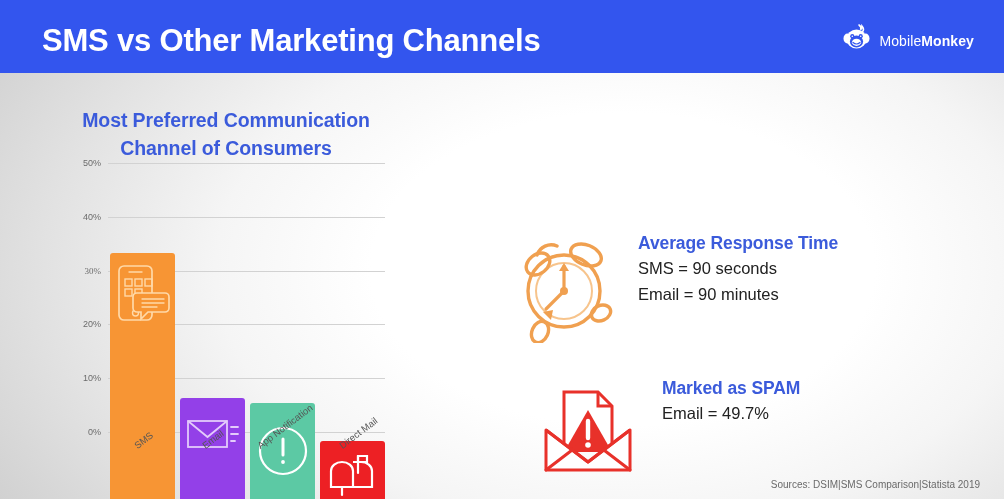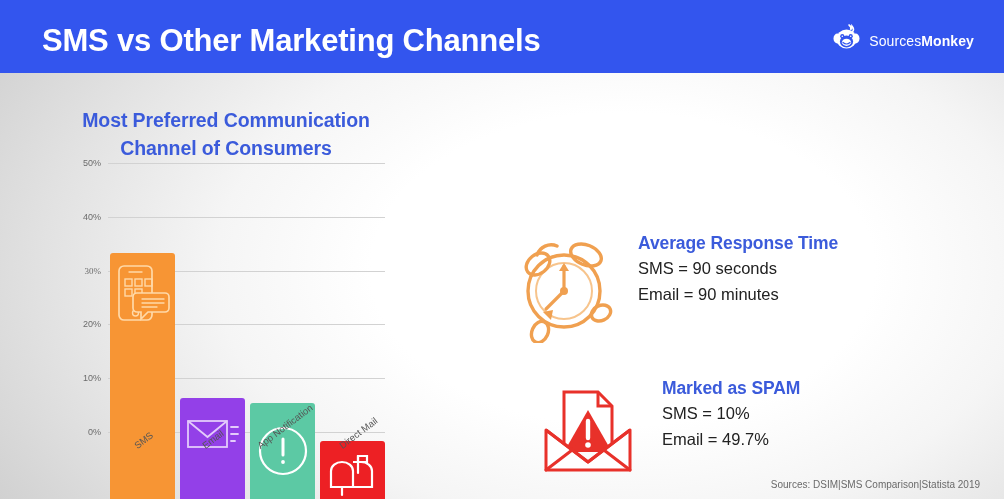--- a/index.html
+++ b/index.html
@@ -115,21 +115,21 @@
         <ellipse cx="16.5" cy="19.5" rx="6.6" ry="6" fill="#3355ee"></ellipse>
         <circle cx="12.3" cy="14.2" r="2.1" fill="#3355ee"></circle>
         <circle cx="20.7" cy="14.2" r="2.1" fill="#3355ee"></circle>
         <circle cx="12.3" cy="14.2" r=".8" fill="#ffffff"></circle>
         <circle cx="20.7" cy="14.2" r=".8" fill="#ffffff"></circle>
         <ellipse cx="16.5" cy="20.3" rx="4.6" ry="3.6" fill="#ffffff"></ellipse>
         <path d="M13 20.5 q3.5 3 7 0" fill="none" stroke="#3355ee" stroke-width="1.2" stroke-linecap="round"></path>
       </svg>
     </span>
     <span id="brand-name">
-      <span class="b-light">Sources</span><span class="b-bold">Monkey</span>
+      <span class="b-light">Mobile</span><span class="b-bold">Monkey</span>
     </span>
   </div>
 </div>
 
 <div id="canvas">
 
   <div id="chart-panel">
     <div id="chart-title">
       <div>Most Preferred Communication</div>
       <div>Channel of Consumers</div>
@@ -249,19 +249,18 @@
         <line x1="52" y1="45" x2="52" y2="62" stroke="#ffffff" stroke-width="4.4" stroke-linecap="round"></line>
         <circle cx="52" cy="69" r="2.8" fill="#ffffff"></circle>
         <path d="M10 54 L52 86 L94 54 v40 h-84 z" fill="#ffffff" stroke="#e8312a" stroke-width="3" stroke-linejoin="round"></path>
         <path d="M10 54 L52 86 L94 54" fill="none" stroke="#e8312a" stroke-width="3" stroke-linejoin="round"></path>
         <line x1="10" y1="94" x2="44" y2="68" stroke="#e8312a" stroke-width="3" stroke-linecap="round"></line>
         <line x1="94" y1="94" x2="60" y2="68" stroke="#e8312a" stroke-width="3" stroke-linecap="round"></line>
       </svg>
     </span>
     <div class="stat-text">
       <div class="stat-heading">Marked as SPAM</div>
-      <div class="stat-line">SMS = 10%</div>
       <div class="stat-line">Email = 49.7%</div>
     </div>
   </div>
 
   <div id="sources-note">Sources: DSIM|SMS Comparison|Statista 2019</div>
 </div>
 
 </body></html>

